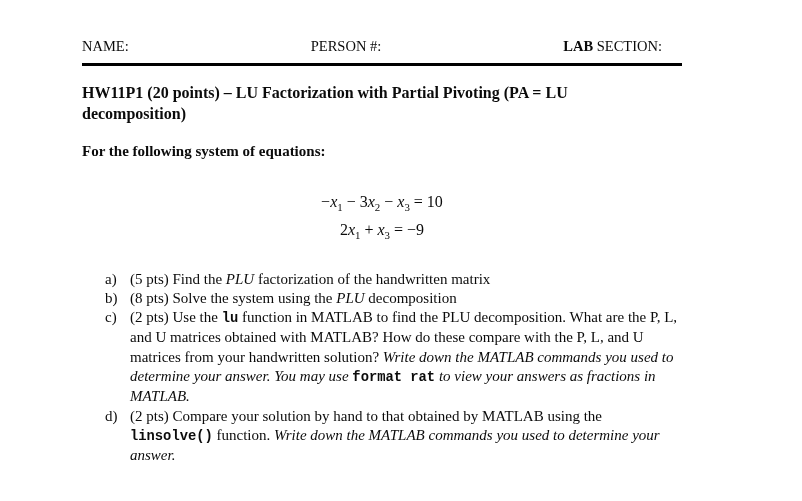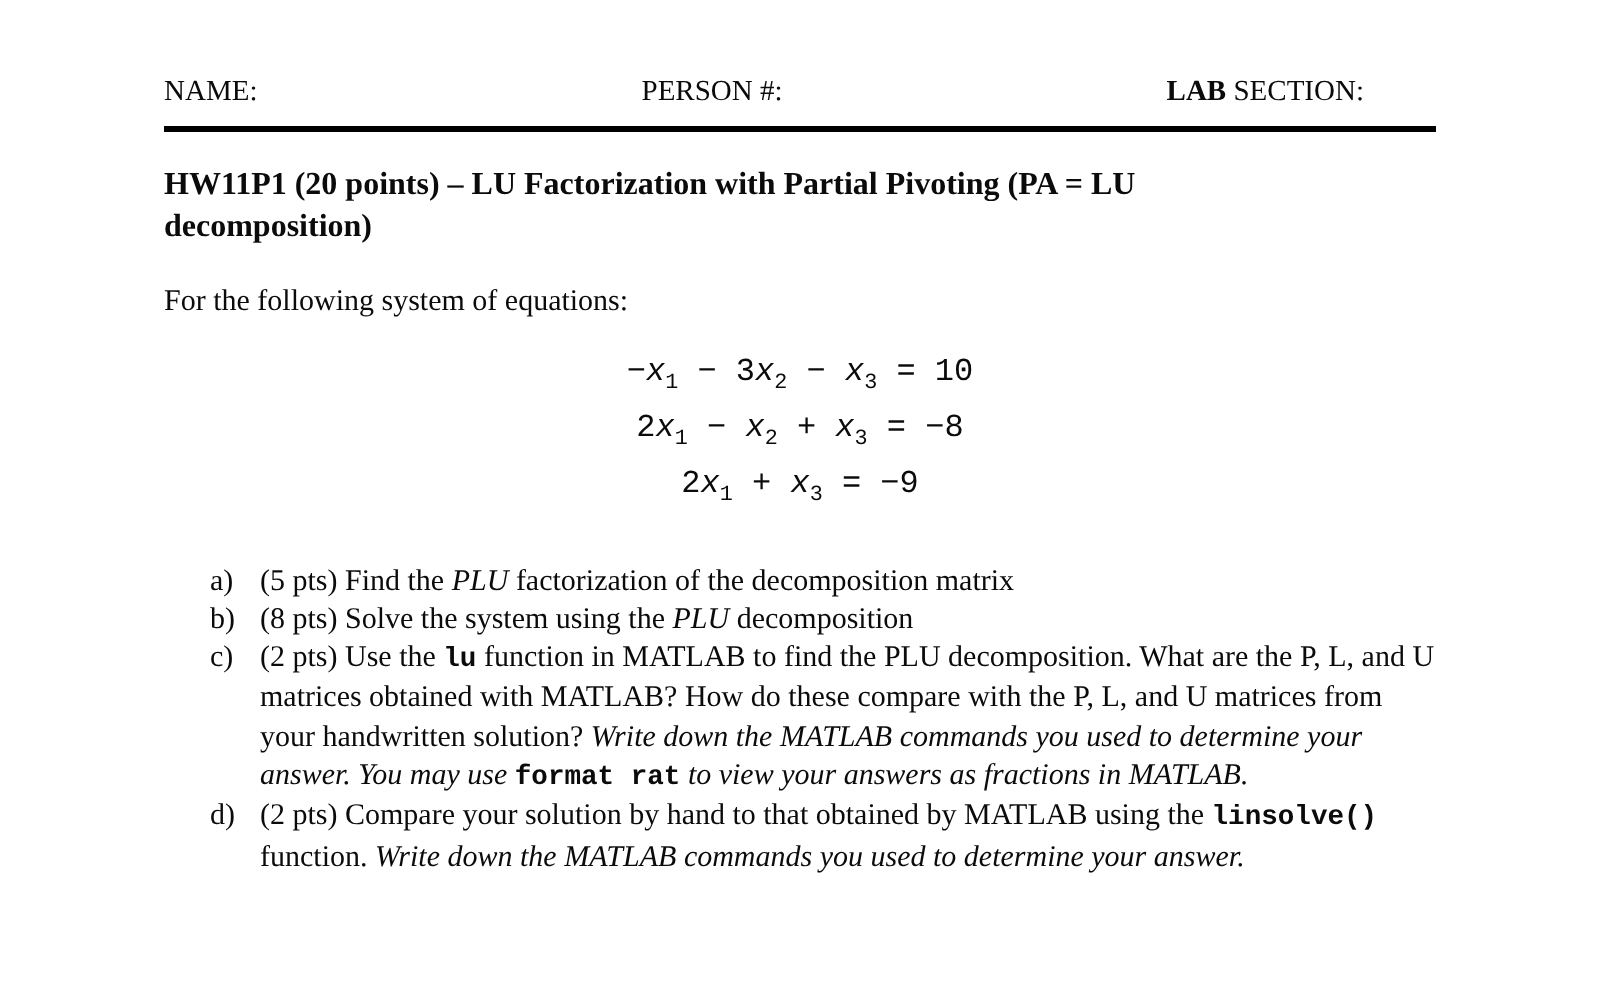--- a/index.html
+++ b/index.html
@@ -11,50 +11,50 @@
     width: 802px;
     height: 501px;
     overflow: hidden;
     font-family: "Liberation Serif", "DejaVu Serif", serif;
     color: #0b0b0b;
   }
   .page {
     box-sizing: border-box;
     width: 802px;
     height: 501px;
-    padding: 38px 84px 0 82px;
+    padding: 38px 120px 0 82px;
   }
   .header-row {
     display: flex;
     justify-content: space-between;
     align-items: baseline;
     font-size: 14.5px;
   }
-  .header-row .lab-slot { margin-right: 36px; }
+  .header-row .lab-slot { margin-right: 20px; }
   .rule {
     border: none;
     border-bottom: 3px solid #000000;
     margin: 8px 0 0 0;
   }
   .title {
     margin: 17px 0 18px 0;
     font-size: 16px;
     font-weight: bold;
     line-height: 1.3;
     max-width: 565px;
   }
   .intro {
     margin: 13px 0 0 0;
     font-size: 15px;
+    font-weight: bold;
   }
   .equations {
-    margin-top: 12px;
+    margin-top: 28px;
     text-align: center;
     font-size: 16px;
-    font-family: Liberation Mono, monospace;
   }
   .eq {
     line-height: 28px;
     white-space: pre-wrap;
   }
   .items {
     margin: 26px 0 0 23px;
     font-size: 15px;
     line-height: 19.3px;
   }
@@ -94,28 +94,27 @@
   </div>
 
   <hr class="rule">
 
   <h1 class="title">HW11P1 (20 points) – LU Factorization with Partial Pivoting (PA = LU decomposition)</h1>
 
   <p class="intro">For the following system of equations:</p>
 
   <div class="equations">
     <div class="eq"><span>−</span><span class="var">x</span><sub>1</sub><span> − 3</span><span class="var">x</span><sub>2</sub><span> − </span><span class="var">x</span><sub>3</sub><span> = 10</span></div>
-    <div class="eq"><span>2</span><span class="var">x</span><sub>1</sub><span> − </span><span class="var">x</span><sub>2</sub><span> + </span><span class="var">x</span><sub>3</sub><span> = −8</span></div>
     <div class="eq"><span>2</span><span class="var">x</span><sub>1</sub><span> + </span><span class="var">x</span><sub>3</sub><span> = −9</span></div>
   </div>
 
   <div class="items">
     <div class="item">
       <span class="marker">a)</span>
-      <span class="body"><span>(5 pts) Find the </span><span class="it">PLU</span><span> factorization of the decomposition matrix</span></span>
+      <span class="body"><span>(5 pts) Find the </span><span class="it">PLU</span><span> factorization of the handwritten matrix</span></span>
     </div>
     <div class="item">
       <span class="marker">b)</span>
       <span class="body"><span>(8 pts) Solve the system using the </span><span class="it">PLU</span><span> decomposition</span></span>
     </div>
     <div class="item">
       <span class="marker">c)</span>
       <span class="body"><span>(2 pts) Use the </span><span class="mono">lu</span><span> function in MATLAB to find the PLU decomposition. What are the P, L, and U matrices obtained with MATLAB? How do these compare with the P, L, and U matrices from your handwritten solution? </span><span class="it">Write down the MATLAB commands you used to determine your answer. You may use </span><span class="mono">format rat</span><span class="it"> to view your answers as fractions in MATLAB.</span></span>
     </div>
     <div class="item">

